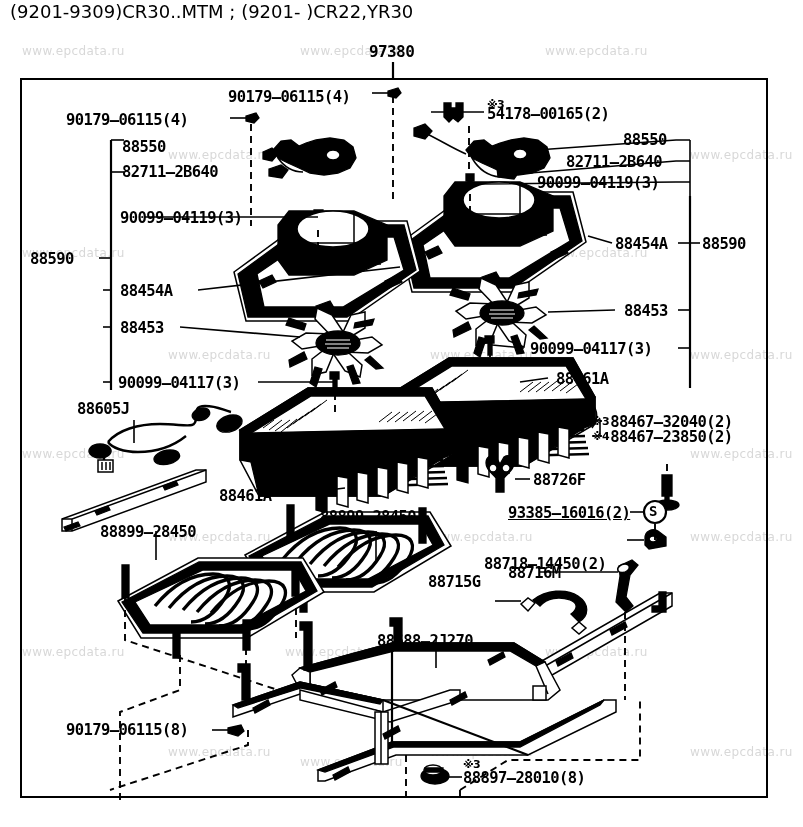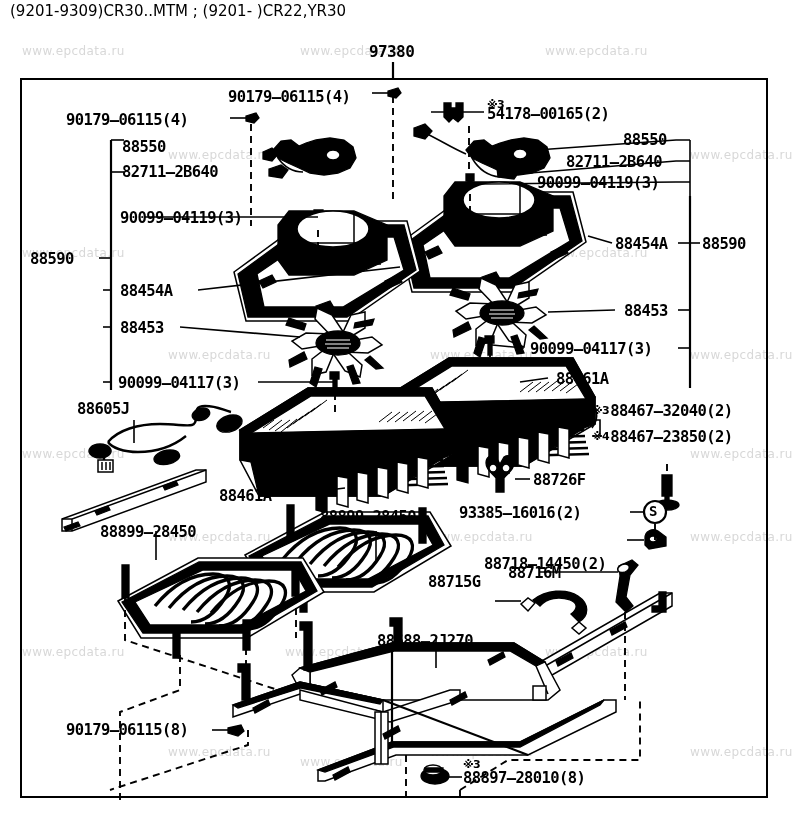--- a/index.html
+++ b/index.html
@@ -5,21 +5,21 @@
 <style>
   html,body{margin:0;padding:0;background:#ffffff;}
   body{
     width:803px;height:827px;position:relative;overflow:hidden;
     font-family:"DejaVu Sans","Liberation Sans",sans-serif;
     color:#000;
   }
   #stage{position:absolute;left:0;top:0;width:803px;height:827px;}
 
   
-  .hdr{position:absolute;left:10px;top:4px;font-size:15px;line-height:15px;
+  .hdr{position:absolute;left:10px;top:4px;font-size:18px;line-height:15px;
        font-family:"DejaVu Sans","Liberation Sans",sans-serif;letter-spacing:0px;}
   .hdr div{white-space:pre;}
 
   
   .wm{position:absolute;color:#d8d8d8;font-size:12px;letter-spacing:.4px;
       white-space:nowrap;user-select:none;font-family:"DejaVu Sans","Liberation Sans",sans-serif;}
 
   
   .frame{position:absolute;left:20px;top:78px;width:748px;height:720px;
          border:2.2px solid #000;box-sizing:border-box;background:transparent;}
@@ -487,30 +487,30 @@
   <div class="lbl" style="left:120px; top:282px;">88454A</div>
   <div class="lbl" style="left:615px; top:235px;">88454A</div>
   <div class="lbl" style="left:120px; top:319px;">88453</div>
   <div class="lbl" style="left:624px; top:302px;">88453</div>
   <div class="lbl" style="left:118px; top:374px;">90099–04117(3)</div>
   <div class="lbl" style="left:530px; top:340px;">90099–04117(3)</div>
 
   <div class="lbl" style="left:556px; top:370px;">88461A</div>
   <div class="lbl" style="left:219px; top:487px;">88461A</div>
 
-  <div class="lbl" style="left:592px; top:402px;text-align:center;">
+  <div class="lbl" style="left:592px; top:413px;text-align:center;">
     <span class="mk">※3</span><span>88467–32040(2)</span>
   </div>
   <div class="lbl" style="left:592px; top:428px;">
     <span class="mk">※4</span><span>88467–23850(2)</span>
   </div>
 
   <div class="lbl" style="left:77px;  top:400px;">88605J</div>
   <div class="lbl" style="left:533px; top:471px;">88726F</div>
-  <div class="lbl" style="left:459px; top:504px;">93385–16016(2)</div>
+  <div class="lbl" style="left:508px; top:504px;text-decoration:underline;">93385–16016(2)</div>
   <div class="lbl" style="left:484px; top:532px;margin-top:23px;">88718–14450(2)</div>
   <div class="lbl" style="left:508px; top:564px;">88716M</div>
   <div class="lbl" style="left:428px; top:573px;">88715G</div>
 
   <div class="lbl" style="left:100px; top:523px;">88899–28450</div>
   <div class="lbl" style="left:320px; top:508px;">88899–28450</div>
   <div class="lbl" style="left:377px; top:620px;margin-top:12px;">88688–2J270</div>
   <div class="lbl" style="left:66px;  top:721px;">90179–06115(8)</div>
 
   <div class="lbl" style="left:463px; top:756px;"><span class="mk">※3</span></div>

